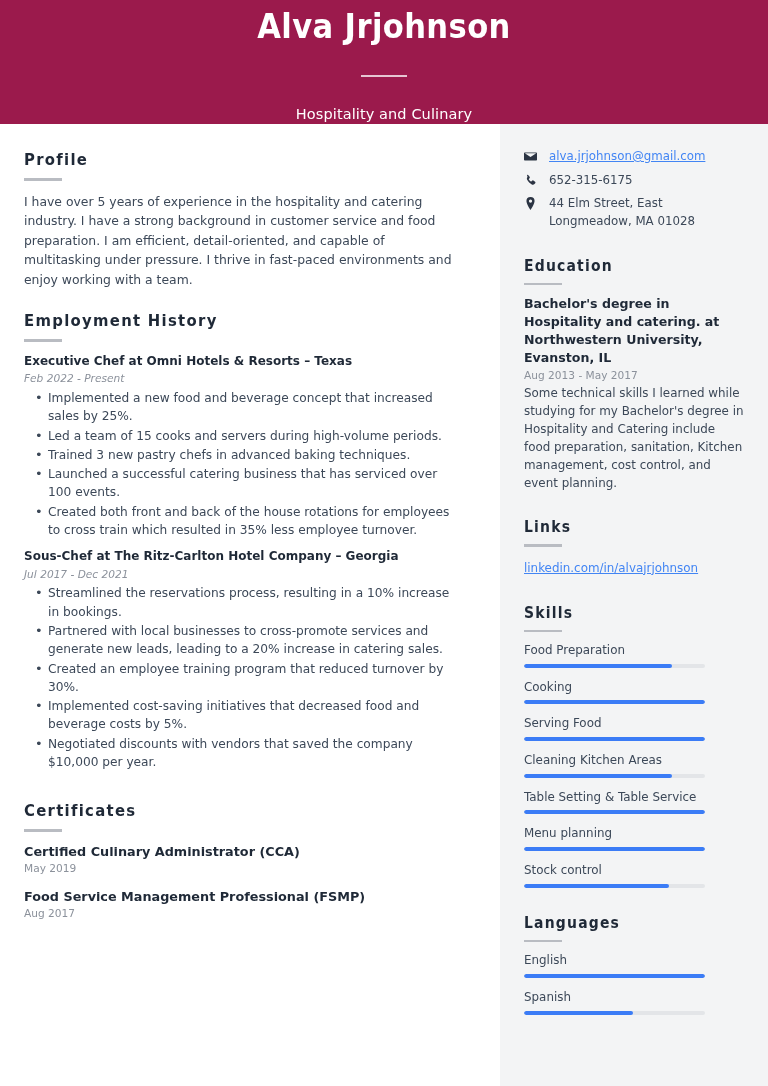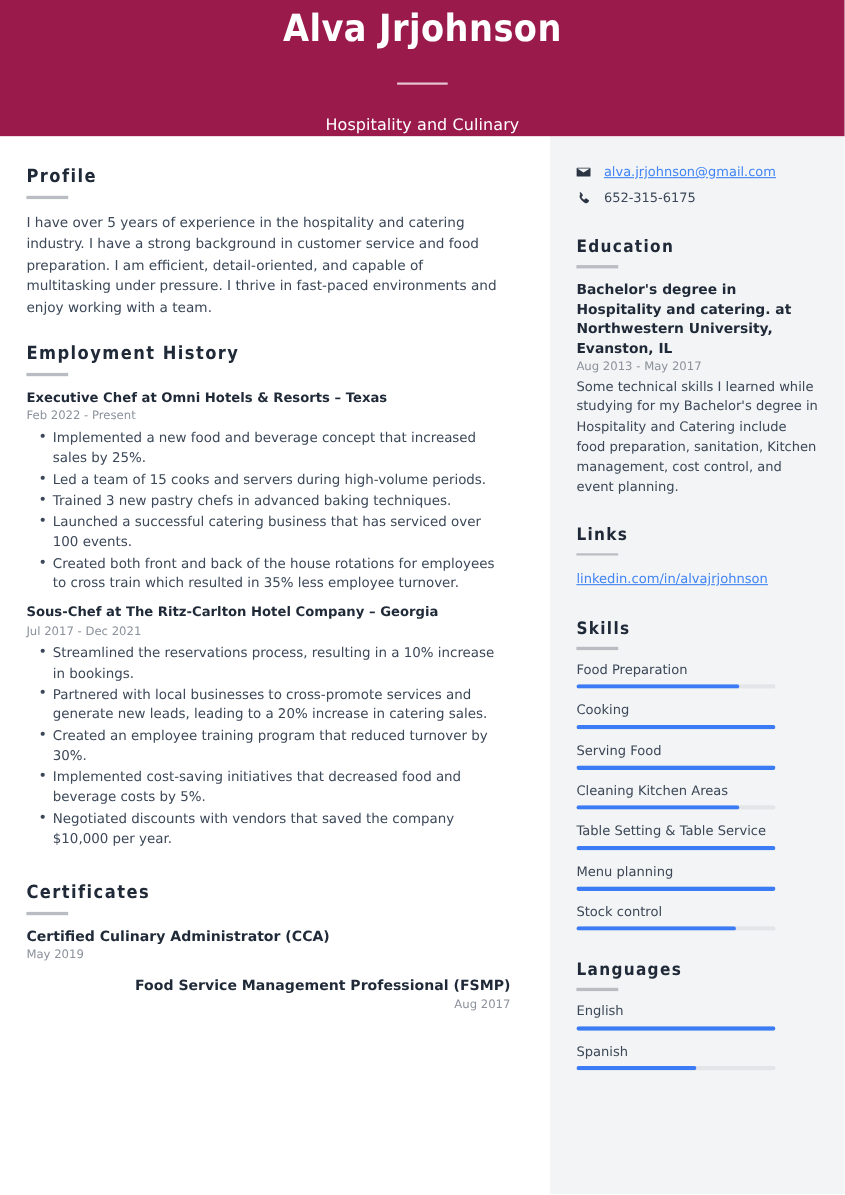--- a/index.html
+++ b/index.html
@@ -74,40 +74,41 @@
     font-weight:700;
     color:#1f2937;
     line-height:1.35;
     margin-bottom:2px;
   }
   .entry-date {
     font-size:10.6px;
     color:#8b919b;
     line-height:1.4;
     margin-bottom:3px;
+    font-style:italic;
   }
   .bullets { list-style:none; margin:0; padding:0; }
   .bullets li {
     position:relative;
     padding-left:24px;
     font-size:12.2px;
     line-height:1.5;
     color:#3c4858;
     margin-bottom:1px;
   }
   .bullets li::before {
     content:"\2022";
     position:absolute;
     left:11px; top:-1px;
     font-size:13px;
     color:#3c4858;
   }
 
   .cert-entry { margin-bottom:14px; }
-  .cert-entry:last-child { margin-bottom:0;text-align:right; }
+  .cert-entry:last-child { margin-bottom:0; }
   .cert-title { font-size:12.8px; font-weight:700; color:#1f2937; line-height:1.35; }
   .cert-date { font-size:10.6px; color:#8b919b; margin-top:2px; }
 
   
   .contact-list { margin-bottom:26px; }
   .contact-row { display:flex; align-items:flex-start; margin-bottom:6px; }
   .contact-ico {
     width:17px; min-width:17px;
     margin-right:8px;
     display:flex; align-items:flex-start; justify-content:flex-start;
@@ -235,20 +236,28 @@
 
         <div class="contact-row">
           <span class="contact-ico">
             <svg width="13" height="13" viewBox="0 0 16 16">
                 <path d="M3.6 1.2a1.3 1.3 0 0 1 1.8.2l1.5 2a1.3 1.3 0 0 1-.1 1.7l-.9.9c-.2.2-.2.4-.1.6.5 1 1.6 2.1 2.6 2.6.2.1.5.1.6-.1l.9-.9a1.3 1.3 0 0 1 1.7-.1l2 1.5c.6.4.7 1.2.2 1.8l-.9 1c-.8.9-2.1 1.1-3.3.5-2-1-4.7-3.6-5.7-5.7C3.3 5.9 3.5 4.6 4.4 3.8l-.8-2.6z"></path>
               </svg>
           </span>
           <span class="contact-txt">652-315-6175</span>
         </div>
 
+        <div class="contact-row">
+          <span class="contact-ico">
+            <svg width="13" height="13" viewBox="0 0 16 16">
+                <path d="M8 0a5 5 0 0 0-5 5c0 3.8 5 11 5 11s5-7.2 5-11a5 5 0 0 0-5-5zm0 7a2 2 0 1 1 0-4 2 2 0 0 1 0 4z"></path>
+              </svg>
+          </span>
+          <span class="contact-txt">44 Elm Street, East Longmeadow, MA 01028</span>
+        </div>
 
       </div>
 
       <div class="sec">
         <div class="sec-h side">Education</div>
         <div class="sec-rule side"></div>
         <div class="edu-title">Bachelor's degree in Hospitality and catering. at Northwestern University, Evanston, IL</div>
         <div class="edu-date">Aug 2013 - May 2017</div>
         <div class="edu-desc">Some technical skills I learned while studying for my Bachelor's degree in Hospitality and Catering include food preparation, sanitation, Kitchen management, cost control, and event planning.</div>
       </div>

